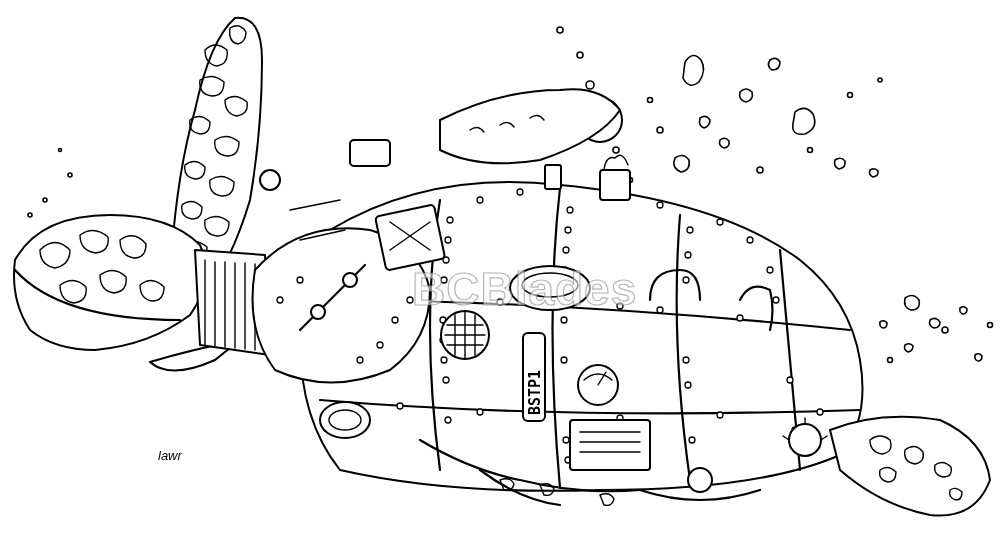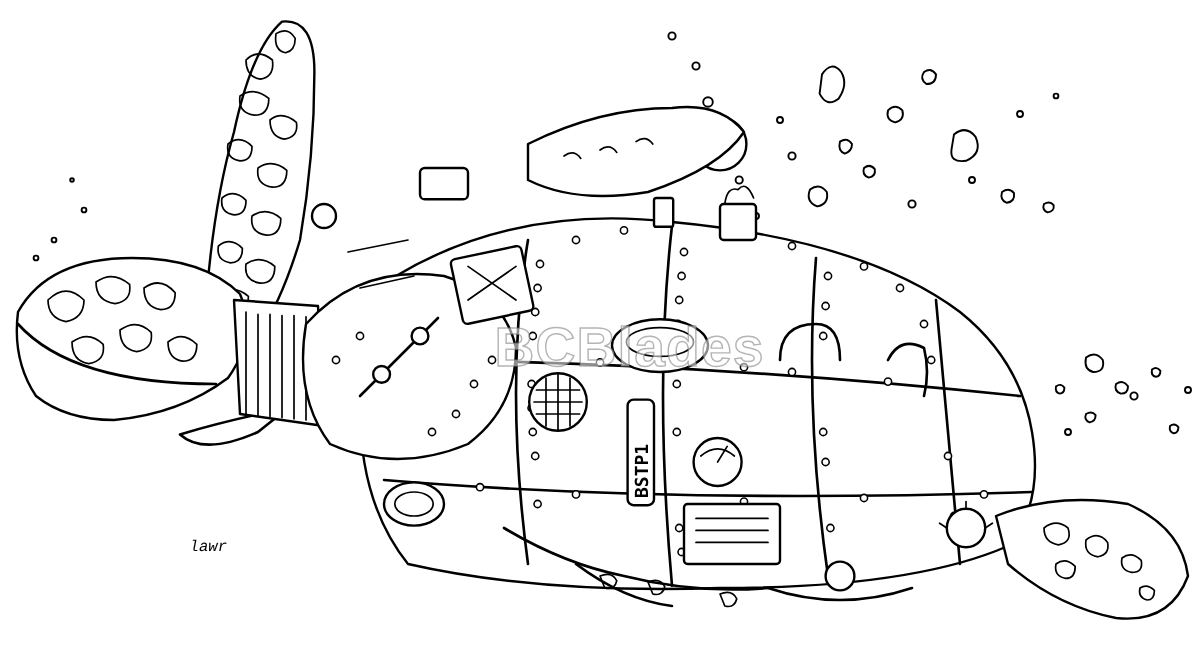--- a/index.html
+++ b/index.html
@@ -6,21 +6,21 @@
   body{width:1000px;height:553px;overflow:hidden;position:relative;font-family:"DejaVu Sans",sans-serif;}
   #art{position:absolute;left:0;top:0;width:1000px;height:553px;}
   .ln{fill:none;stroke:#000;stroke-width:2.2;stroke-linejoin:round;stroke-linecap:round;}
   .lt{fill:none;stroke:#000;stroke-width:1.4;stroke-linejoin:round;stroke-linecap:round;}
   .wf{fill:#fff;stroke:#000;stroke-width:2;stroke-linejoin:round;}
   .rv{fill:#fff;stroke:#000;stroke-width:1.3;}
   .bub{fill:#fff;stroke:#000;stroke-width:1.6;}
   .plate-text{font-family:"DejaVu Sans Mono",monospace;font-size:15px;font-weight:bold;fill:#000;}
   .wm{position:absolute;left:388px;top:262px;font-family:"Liberation Sans",sans-serif;font-size:46px;font-weight:bold;
       color:rgba(255,255,255,0.55);-webkit-text-stroke:1.2px rgba(120,120,120,0.55);letter-spacing:1px;pointer-events:none;margin-left:24px;}
-  .sig{position:absolute;left:158px;top:448px;font-family:Liberation Mono, monospace;font-style:italic;font-size:13px;color:#000;}
+  .sig{position:absolute;left:158px;top:448px;font-family:Liberation Sans, sans-serif;font-style:italic;font-size:13px;color:#000;}
 </style>
 </head>
 <body>
 
 <svg id="art" viewBox="0 0 1000 553" xmlns="http://www.w3.org/2000/svg">
 
   <g>
     <path class="bub" d="M685 62 q8-12 16-2 q6 10 -2 22 q-10 8 -16 -4 z"></path>
     <path class="bub" d="M795 112 q10-8 18 2 q6 14 -8 20 q-14 2 -12 -10 z"></path>
     <path class="bub" d="M740 92 q6-6 12 0 q2 8 -6 10 q-8 -2 -6 -10z"></path>

